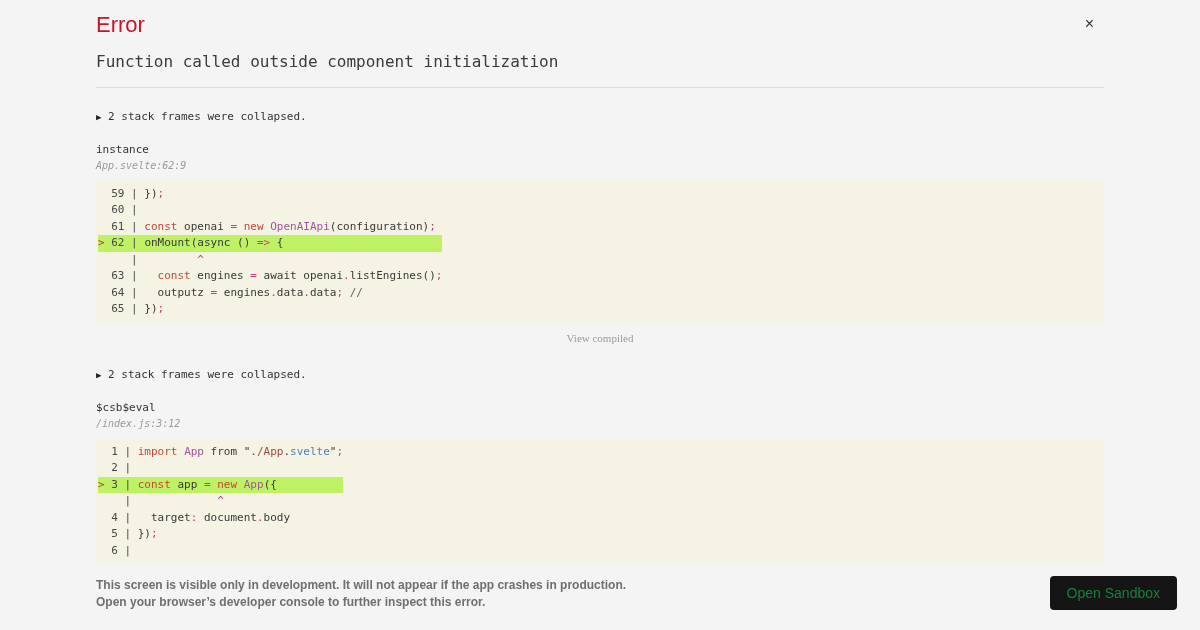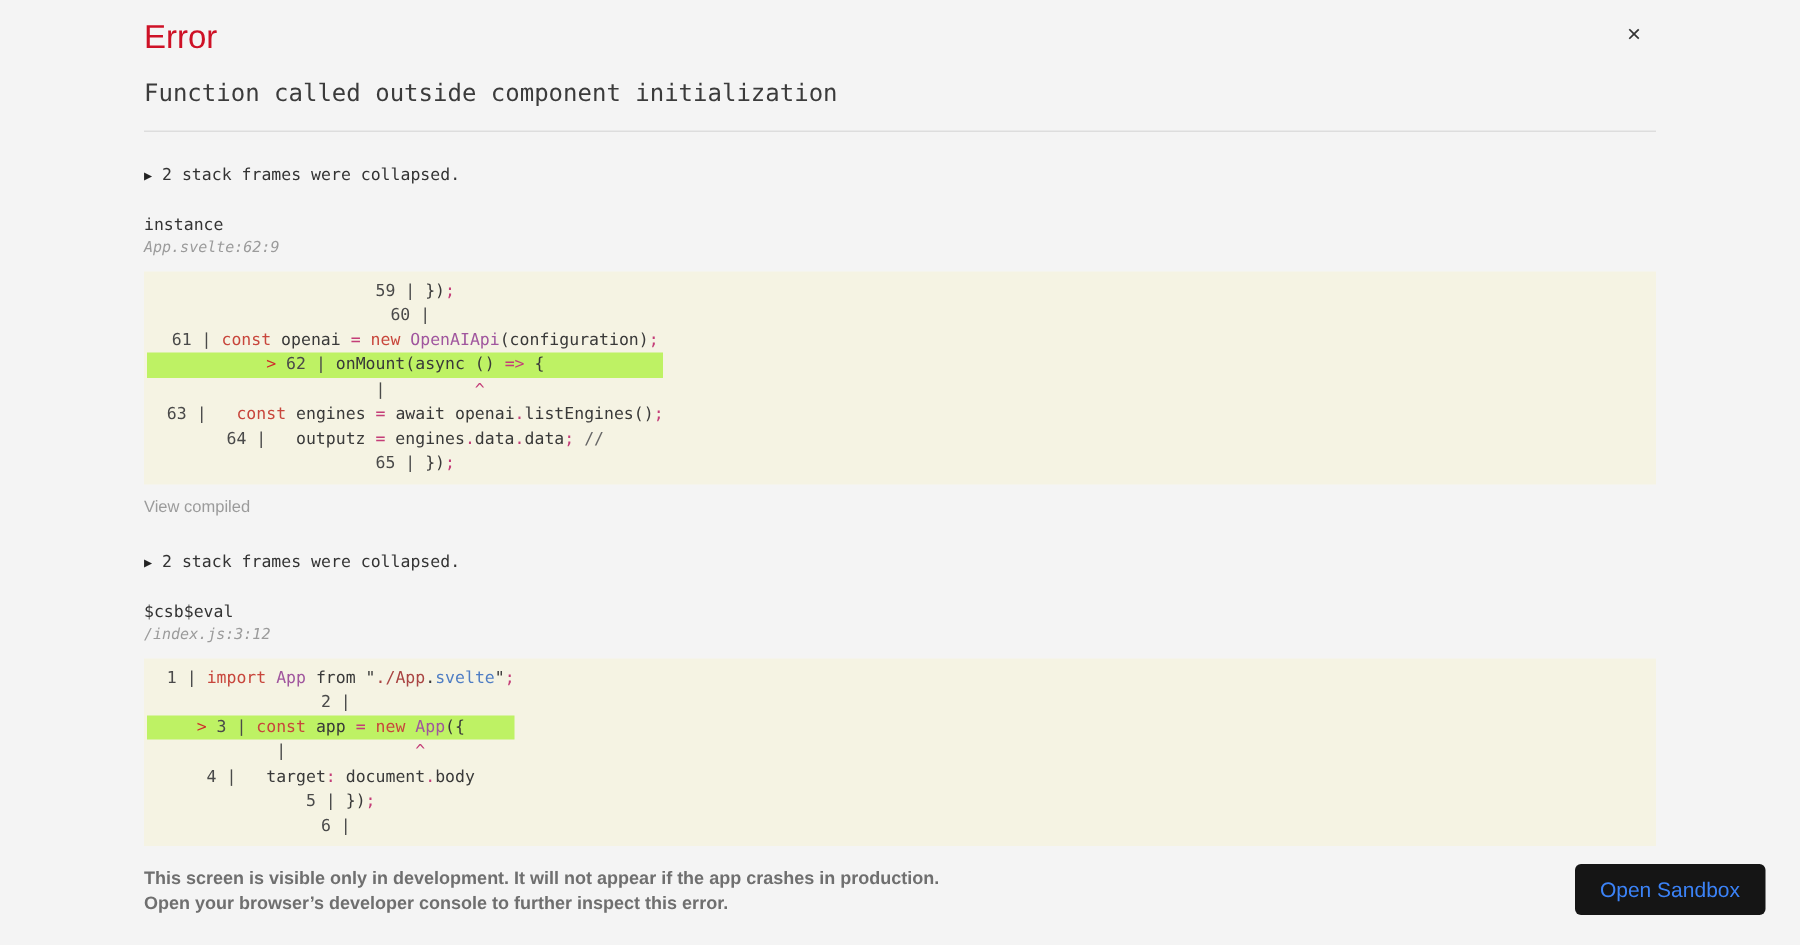--- a/index.html
+++ b/index.html
@@ -70,49 +70,49 @@
   .codeblock {
     margin-top: 8px;
     background: #f5f3e3;
     padding: 5px 0 5px 2px;
     overflow: hidden;
   }
   .codeblock pre {
     display: inline-block;
     font-family: "DejaVu Sans Mono", monospace;
     font-size: 11px;
-    text-align: center;
   }
   .code-line {
     display: block;
     height: 16.5px;
     line-height: 16.5px;
     white-space: pre;
   }
   .code-line.hl { background: #bef264; }
   .view-link {
     margin-top: 8px;
-    font-family: Liberation Sans, sans-serif;
+    font-family: Liberation Serif, serif;
     font-size: 11px;
     line-height: 1.4;
     color: #9b9b9b;
     cursor: pointer;
+    text-align: center;
   }
   .footer { margin-top: 13px; }
   .footer p {
     font-size: 12px;
     line-height: 16.3px;
     color: #6f6f6f;
     font-weight: bold;
   }
   .open-sandbox {
     position: fixed;
     right: 23px; bottom: 20px;
     background: #151515;
-    color: #3b82f6;
+    color: #15803d;
     border: none;
     border-radius: 4px;
     padding: 9px 17px;
     font-size: 14px;
     font-family: "Liberation Sans", sans-serif;
     cursor: pointer;
   }
 </style>
 </head>
 <body>

